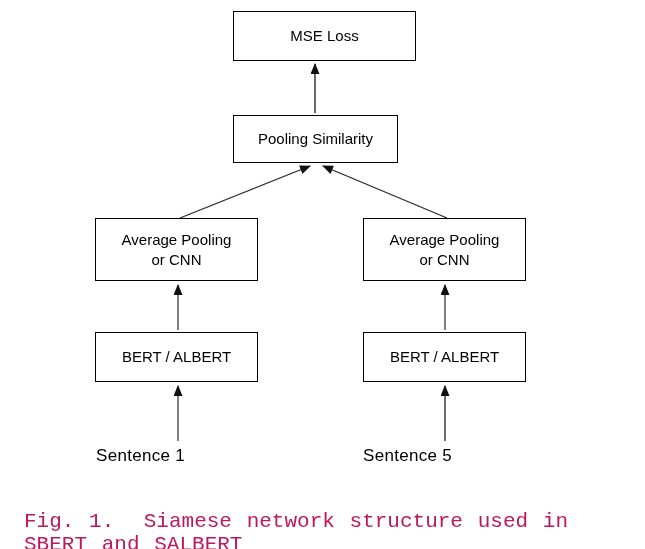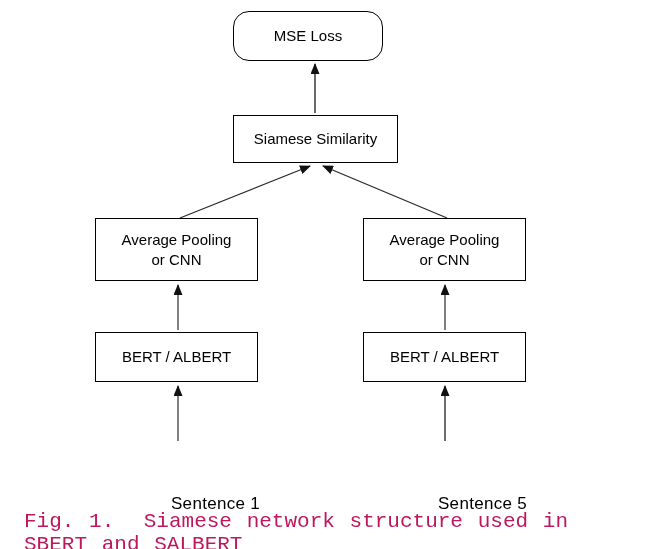--- a/index.html
+++ b/index.html
@@ -29,34 +29,33 @@
     border: 1.5px solid #000000;
     background: #ffffff;
     display: flex;
     align-items: center;
     justify-content: center;
     text-align: center;
     font-size: 15px;
     line-height: 1.3;
     white-space: pre-line;
   }
-  .node-mse          { left: 233px; top: 11px;  width: 150px; height: 50px; border-radius: 16px; }
+  .node-mse          { left: 233px; top: 11px;  width: 183px; height: 50px; }
   .node-cosine       { left: 233px; top: 115px; width: 165px; height: 48px; }
   .node-avgpool-left { left: 95px;  top: 218px; width: 163px; height: 63px; }
   .node-avgpool-right{ left: 363px; top: 218px; width: 163px; height: 63px; }
   .node-bert-left    { left: 95px;  top: 332px; width: 163px; height: 50px; }
   .node-bert-right   { left: 363px; top: 332px; width: 163px; height: 50px; }
   .input-label {
     position: absolute;
     width: 164px;
     top: 446px;
-    text-align: right;
+    text-align: left;
     font-size: 17px;
     letter-spacing: 0.3px;
-    margin-top: 48px;
   }
   .input-label-1 { left: 96px; }
   .input-label-2 { left: 363px; }
   .caption {
     position: absolute;
     left: 24px;
     top: 510px;
     width: 600px;
     font-family: Liberation Mono, monospace;
     font-size: 21px;
@@ -83,21 +82,21 @@
     <line x1="445" y1="330" x2="445" y2="285" stroke="#4a4a4a" stroke-width="1.4" marker-end="url(#ah)"></line>
     <line x1="178" y1="441" x2="178" y2="386" stroke="#4a4a4a" stroke-width="1.4" marker-end="url(#ah)"></line>
     <line x1="445" y1="441" x2="445" y2="386" stroke="#2e2e2e" stroke-width="1.4" marker-end="url(#ah)"></line>
   </svg>
 
   <div class="node node-mse">
     <span>MSE Loss</span>
   </div>
 
   <div class="node node-cosine">
-    <span>Siamese Similarity</span>
+    <span>Pooling Similarity</span>
   </div>
 
   <div class="node node-avgpool-left">
     <span>Average Pooling
 or CNN</span>
   </div>
 
   <div class="node node-avgpool-right">
     <span>Average Pooling
 or CNN</span>

